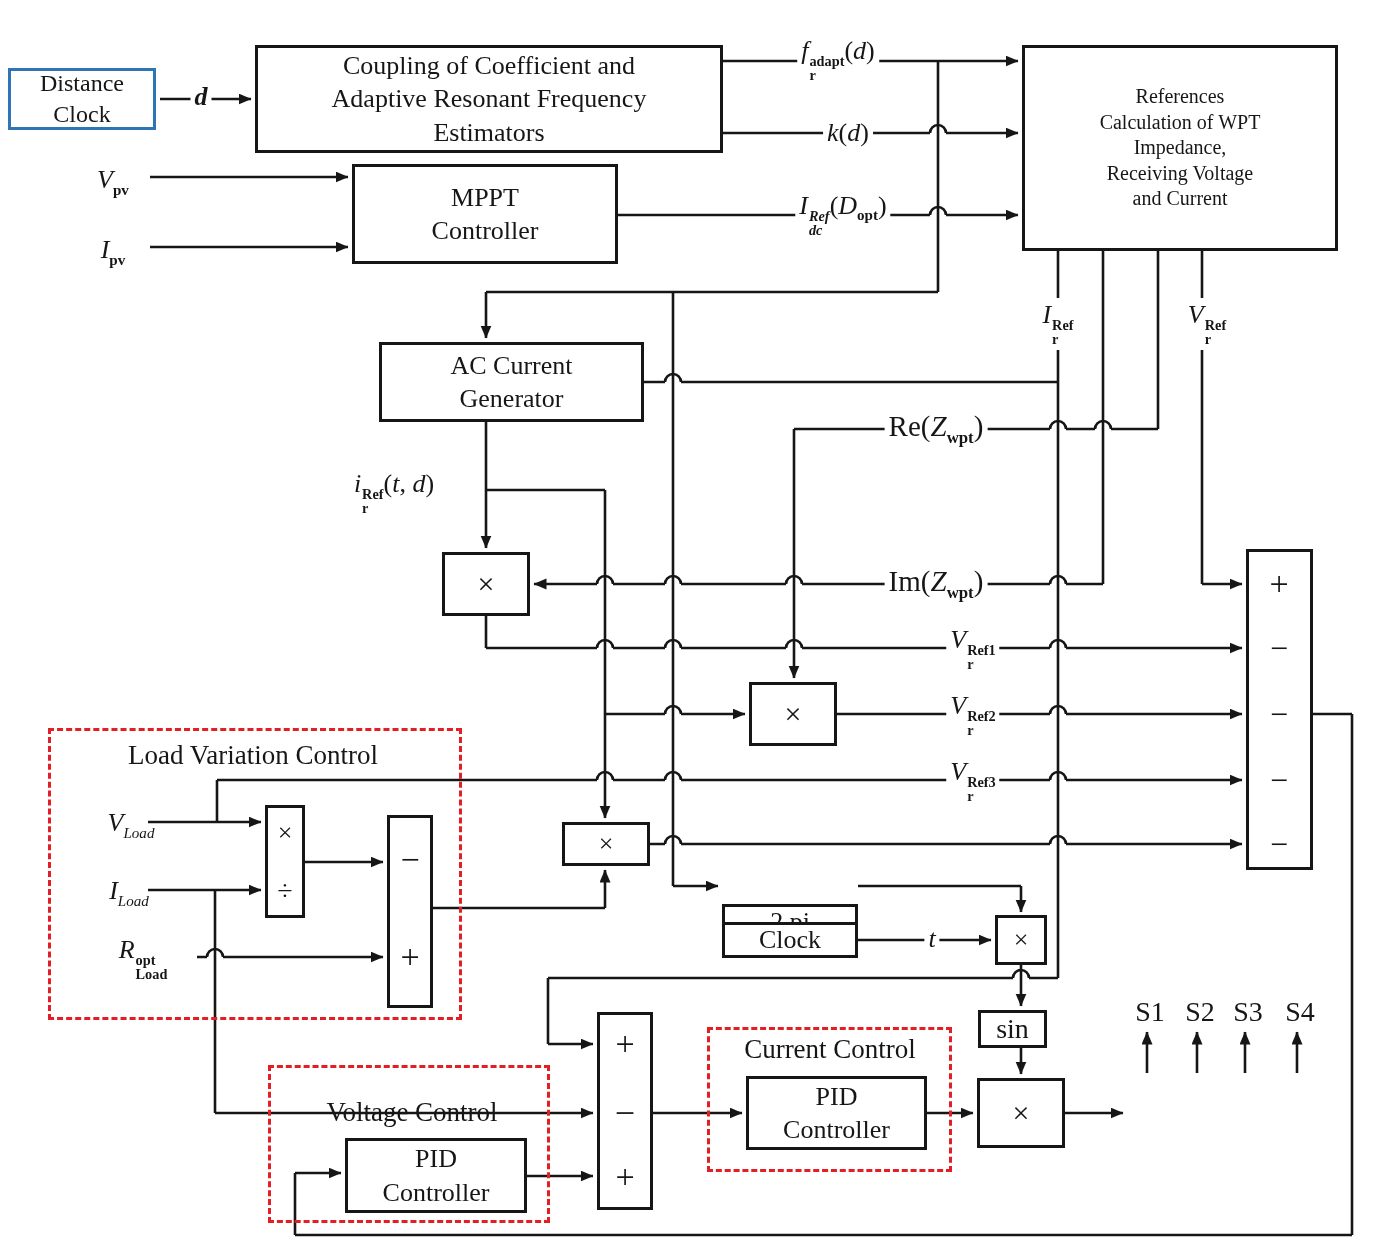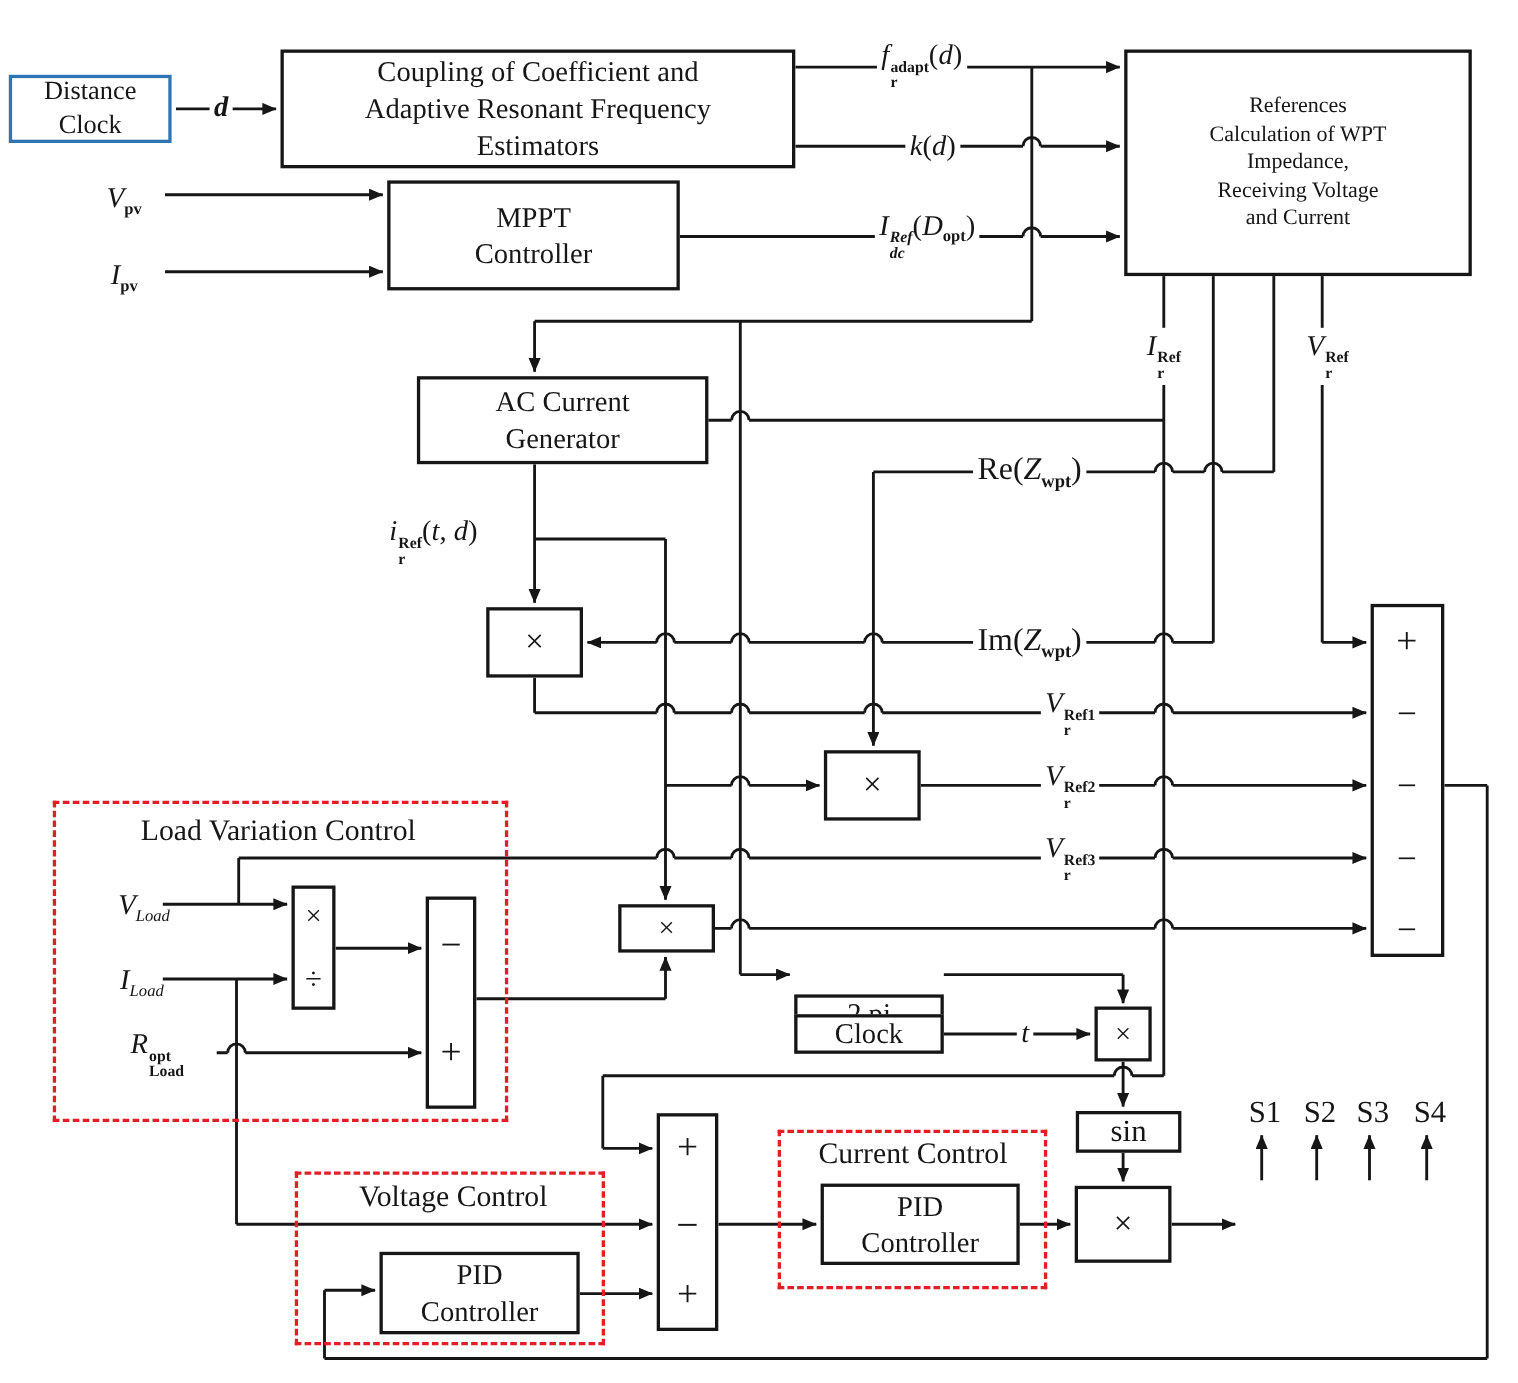--- a/index.html
+++ b/index.html
@@ -148,21 +148,21 @@
       <line x1="1197" y1="1073" x2="1197" y2="1032" marker-end="url(#ar)"></line>
       <line x1="1245" y1="1073" x2="1245" y2="1032" marker-end="url(#ar)"></line>
       <line x1="1297" y1="1073" x2="1297" y2="1032" marker-end="url(#ar)"></line>
     </g>
   </svg>
 
   <div class="dashed" style="left:48px;top:728px;width:414px;height:292px;"></div>
   <div class="dashed" style="left:268px;top:1065px;width:282px;height:158px;"></div>
   <div class="dashed" style="left:707px;top:1027px;width:245px;height:145px;"></div>
   <div class="rlabel" style="left:253px;top:755px;">Load Variation Control</div>
-  <div class="rlabel" style="left:412px;top:1088px;">Voltage Control</div>
+  <div class="rlabel" style="left:412px;top:1112px;">Voltage Control</div>
   <div class="rlabel" style="left:830px;top:1049px;">Current Control</div>
 
   <div class="box blue" style="left:8px;top:68px;width:148px;height:62px;font-size:24px;">
       <div>Distance</div>
       <div>Clock</div>
     </div>
   <div class="box" style="left:255px;top:45px;width:468px;height:108px;font-size:26px;">
       <div>Coupling of Coefficient and</div>
       <div>Adaptive Resonant Frequency</div>
       <div>Estimators</div>
@@ -189,21 +189,21 @@
   <div class="box" style="left:265px;top:805px;width:40px;height:113px;"></div>
   <div class="box" style="left:387px;top:815px;width:46px;height:193px;"></div>
   <div class="box" style="left:1246px;top:549px;width:67px;height:321px;"></div>
   <div class="box" style="left:722px;top:868px;width:136px;height:36px;font-size:26px;margin-top:36px;">
       <div>2 pi</div>
     </div>
   <div class="box" style="left:722px;top:922px;width:136px;height:36px;font-size:26px;">
       <div>Clock</div>
     </div>
   <div class="box" style="left:995px;top:915px;width:52px;height:50px;"></div>
-  <div class="box" style="left:978px;top:1010px;width:96px;height:38px;font-size:28px;">
+  <div class="box" style="left:978px;top:1010px;width:69px;height:38px;font-size:28px;">
       <div>sin</div>
     </div>
   <div class="box" style="left:977px;top:1078px;width:88px;height:70px;"></div>
   <div class="box" style="left:597px;top:1012px;width:56px;height:198px;"></div>
   <div class="box" style="left:746px;top:1076px;width:181px;height:74px;font-size:26px;">
       <div>PID</div>
       <div>Controller</div>
     </div>
   <div class="box" style="left:345px;top:1138px;width:182px;height:75px;font-size:26px;">
       <div>PID</div>

